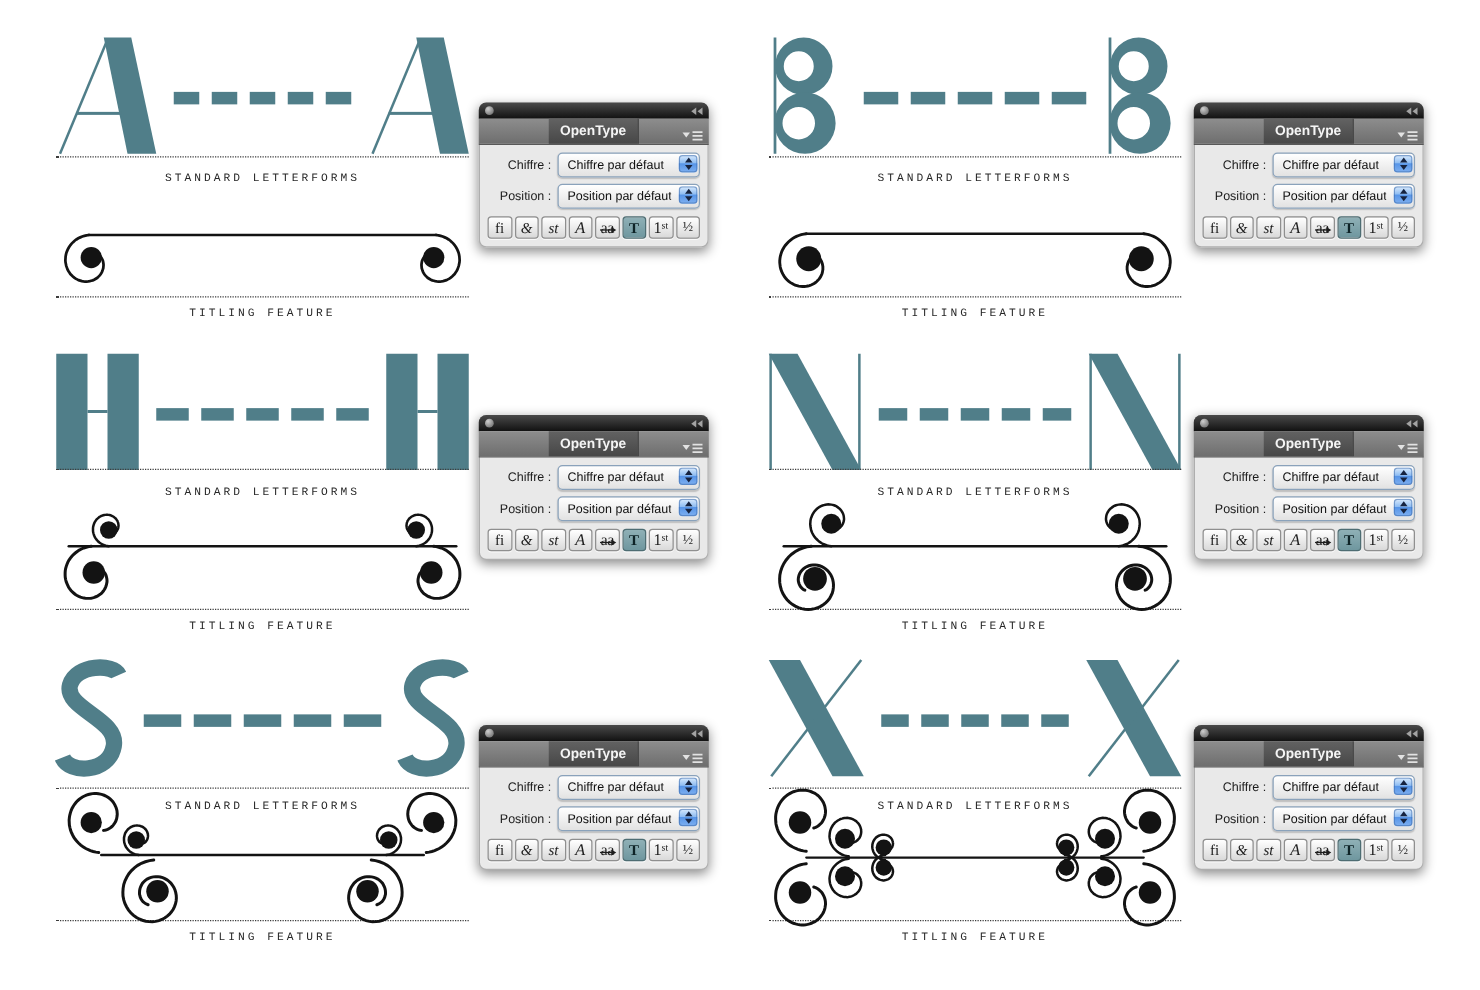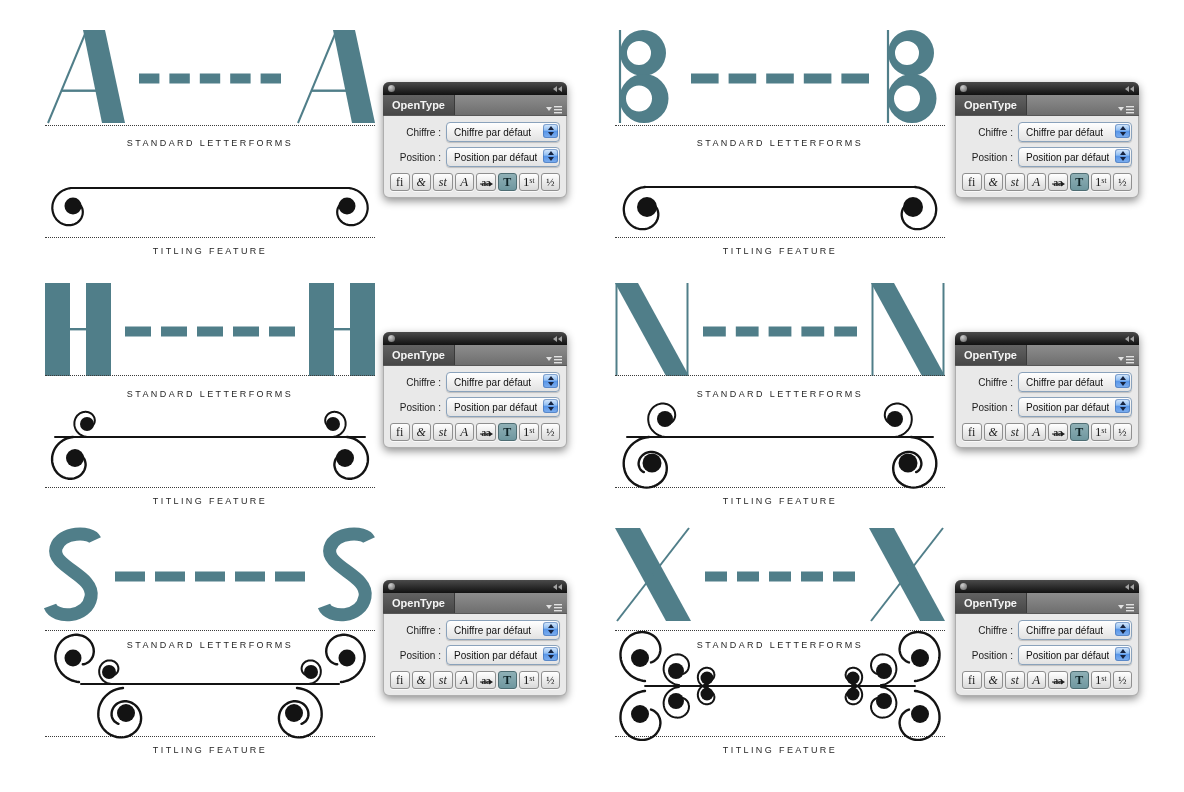--- a/index.html
+++ b/index.html
@@ -1,34 +1,34 @@
 <!DOCTYPE html>
 <html><head>
 <meta charset="utf-8">
 <style>
   html,body{margin:0;padding:0;background:#fff;}
   #stage{position:relative;width:1184px;height:792px;background:#ffffff;overflow:hidden;
          font-family:"Liberation Sans",sans-serif;}
   svg{overflow:visible;}
-  .cell{position:absolute;width:330px;}
+  .cell{position:absolute;width:330px;font-family:Liberation Mono, monospace;}
   .letters,.flourish{position:absolute;left:0;}
   .guide{position:absolute;left:0;width:330px;height:0;border-top:1.6px dotted #3c3c3c;}
   .speclabel{position:absolute;left:0;width:330px;text-align:center;font-size:9px;
              letter-spacing:2.4px;color:#262626;white-space:nowrap;}
   
   .otpanel{position:absolute;width:184px;border-radius:6px;background:#e9e9e9;
            box-shadow:0 3px 9px rgba(0,0,0,.45), inset 0 0 0 1px rgba(0,0,0,.25);}
   .ot-top{height:13px;background:linear-gradient(#4a4a4a,#111);border-radius:6px 6px 0 0;
           display:flex;justify-content:space-between;align-items:center;padding:0 5px;}
   .ot-dot{width:7px;height:7px;border-radius:50%;background:radial-gradient(circle at 35% 30%,#cfcfcf,#5e5e5e);}
   .ot-collapse{display:flex;gap:1px;}
   .tri-left{width:0;height:0;border-top:3px solid transparent;border-bottom:3px solid transparent;
             border-right:4px solid #a3a3a3;}
   .ot-tabs{height:20px;background:linear-gradient(#8d8d8d,#6e6e6e);display:flex;position:relative;
-           border-bottom:1px solid #585858;}
+           border-bottom:1px solid #585858;justify-content:center;}
   .ot-tab{padding:0 9px;background:linear-gradient(#626262,#474747);color:#f5f5f5;font-size:11px;
           font-weight:bold;display:flex;align-items:center;border-right:1px solid #3a3a3a;}
   .ot-menu{position:absolute;right:5px;top:5px;cursor:pointer;}
   .ot-body{padding:6px 7px 7px;}
   .ot-row{display:flex;align-items:center;margin-bottom:5px;}
   .ot-label{width:51px;font-size:10px;color:#1b1b1b;text-align:right;padding-right:5px;white-space:nowrap;}
   .ot-select{position:relative;flex:1;height:18px;background:linear-gradient(#ffffff,#e2e2e2);
              border:1px solid #8aa2bb;border-radius:4px;display:flex;align-items:center;
              box-shadow:0 1px 1px rgba(0,0,0,.18);}
   .ot-select-text{font-size:10px;color:#101010;padding-left:7px;white-space:nowrap;overflow:hidden;}
@@ -41,21 +41,21 @@
   .arr-dn{width:0;height:0;border-left:3px solid transparent;border-right:3px solid transparent;
           border-top:4px solid #16233f;}
   .ot-buttons{display:flex;gap:2px;justify-content:space-between;margin-top:6px;}
   .ot-btn{width:19px;height:16px;border:1px solid #8f8f8f;border-radius:3px;
           background:linear-gradient(#ffffff,#d9d9d9);display:flex;align-items:center;justify-content:center;
           font-family:"Liberation Serif",serif;font-size:12px;color:#1d1d1d;position:relative;
           box-shadow:0 1px 0 rgba(255,255,255,.7);}
   .ot-btn.active{background:linear-gradient(#8fb0b6,#6f979f);border-color:#4e6d73;color:#0e2327;}
   .g-amp,.g-st,.g-A{font-style:italic;}
   .g-A{font-size:13px;}
-  .g-aa{font-size:10px;font-weight:bold;letter-spacing:-.5px;}
+  .g-aa{font-size:13px;font-weight:normal;letter-spacing:-.5px;}
   .g-T{font-weight:bold;}
   .g-1st{font-size:13px;}
   .g-half{font-size:11px;}
   .aa-arrow{position:absolute;top:1px;left:3px;}
 </style>
 </head>
 <body>
 
 <div id="stage">
     <div class="cell" style="left: 45px; top: 30px; height: 232px;">

